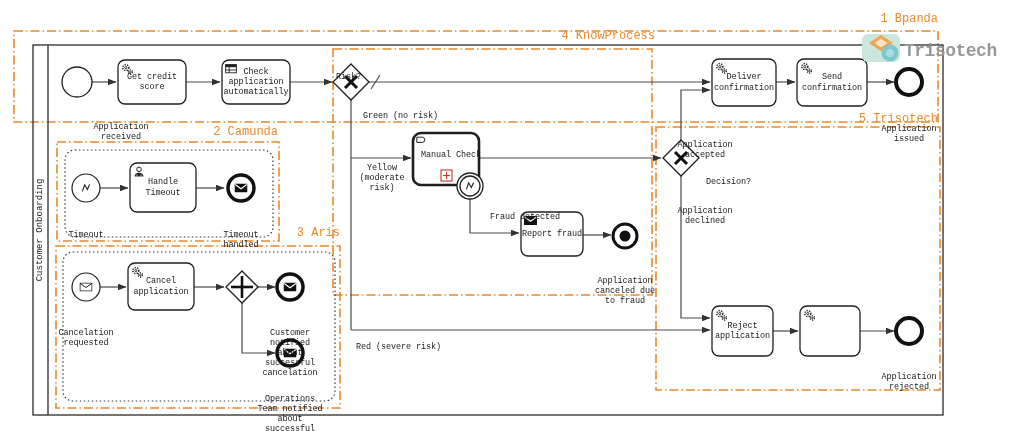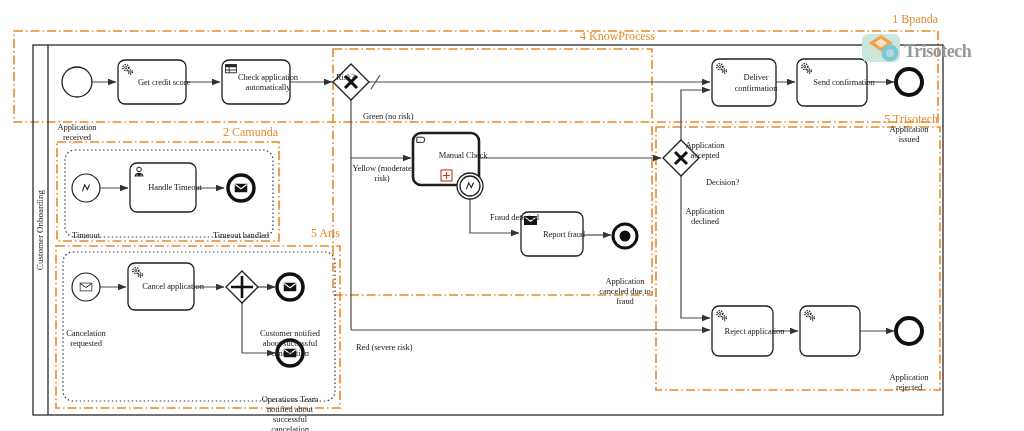--- a/index.html
+++ b/index.html
@@ -1,22 +1,22 @@
 <!DOCTYPE html>
 <html><head>
 <meta charset="utf-8">
 <style>
   html,body{margin:0;padding:0;background:#fff;}
   .stage{position:relative;width:1024px;height:431px;background:#fff;overflow:hidden;
-         font-family:Liberation Serif, serif;border-radius:20px;}
+         font-family:Liberation Mono, monospace;}
   svg{position:absolute;left:0;top:0;}
   .lbl{position:absolute;font-size:8.5px;line-height:1.18;color:#1b1b1b;text-align:center;
        letter-spacing:-0.1px;margin-top:24px;}
   .tlb{position:absolute;display:flex;align-items:center;justify-content:center;
-       font-size:8.5px;line-height:1.18;color:#1b1b1b;text-align:center;letter-spacing:-0.1px;margin-left:12px;}
+       font-size:8.5px;line-height:1.18;color:#1b1b1b;text-align:center;letter-spacing:-0.1px;}
   .grp{position:absolute;font-size:12px;color:#E8892B;text-align:right;white-space:nowrap;}
   .lane-label{position:absolute;left:33px;top:45px;width:15px;height:370px;
        display:flex;align-items:center;justify-content:center;}
   .lane-label span{transform:rotate(-90deg);white-space:nowrap;font-size:9px;color:#222;}
   .logo-text{position:absolute;left:904px;top:41px;font-size:18px;font-weight:bold;
        color:#97999C;letter-spacing:-0.5px;}
 </style>
 </head>
 <body>
 
@@ -216,37 +216,37 @@
     <circle cx="890" cy="53" r="4" fill="#A9DCE2"></circle>
   </g>
 </svg>
 
 <div class="lane-label">
   <span>Customer Onboarding</span>
 </div>
 
 <div class="grp" style="left:800px;top:12px;width:138px;">1 Bpanda</div>
 <div class="grp" style="left:150px;top:125px;width:128px;">2 Camunda</div>
-<div class="grp" style="left:240px;top:226px;width:100px;">5 Aris</div>
+<div class="grp" style="left:240px;top:226px;width:100px;">3 Aris</div>
 <div class="grp" style="left:500px;top:29px;width:155px;">4 KnowProcess</div>
 <div class="grp" style="left:790px;top:112px;width:148px;">5 Trisotech</div>
 
 <div class="logo-text">Trisotech</div>
 
 <div class="tlb" style="left:118px;top:60px;width:68px;height:44px;">Get credit score</div>
 <div class="tlb" style="left:222px;top:60px;width:68px;height:44px;">Check application automatically</div>
 <div class="tlb" style="left:712px;top:59px;width:64px;height:47px;">Deliver confirmation</div>
 <div class="tlb" style="left:797px;top:59px;width:70px;height:47px;">Send confirmation</div>
 <div class="tlb" style="left:413px;top:133px;width:76px;height:44px;">Manual Check</div>
 <div class="tlb" style="left:521px;top:212px;width:62px;height:44px;">Report fraud</div>
 <div class="tlb" style="left:712px;top:306px;width:61px;height:50px;">Reject application</div>
 <div class="tlb" style="left:130px;top:163px;width:66px;height:49px;">Handle Timeout</div>
 <div class="tlb" style="left:128px;top:263px;width:66px;height:47px;">Cancel application</div>
 
-<div class="lbl" style="left:47px;top:98px;width:60px;">Application received</div>
+<div class="lbl" style="left:47px;top:98px;width:60px;padding-left:44px;">Application received</div>
 <div class="lbl" style="left:879px;top:100px;width:60px;">Application issued</div>
 <div class="lbl" style="left:490px;top:188px;width:72px;text-align:left;">Fraud detected</div>
 <div class="lbl" style="left:592px;top:252px;width:66px;">Application canceled due to fraud</div>
 <div class="lbl" style="left:879px;top:348px;width:60px;">Application rejected</div>
 <div class="lbl" style="left:61px;top:206px;width:50px;">Timeout</div>
 <div class="lbl" style="left:204px;top:206px;width:74px;">Timeout handled</div>
 <div class="lbl" style="left:56px;top:304px;width:60px;">Cancelation requested</div>
 <div class="lbl" style="left:256px;top:304px;width:68px;">Customer notified about successful cancelation</div>
 <div class="lbl" style="left:256px;top:370px;width:68px;">Operations Team notified about successful cancelation</div>
 

